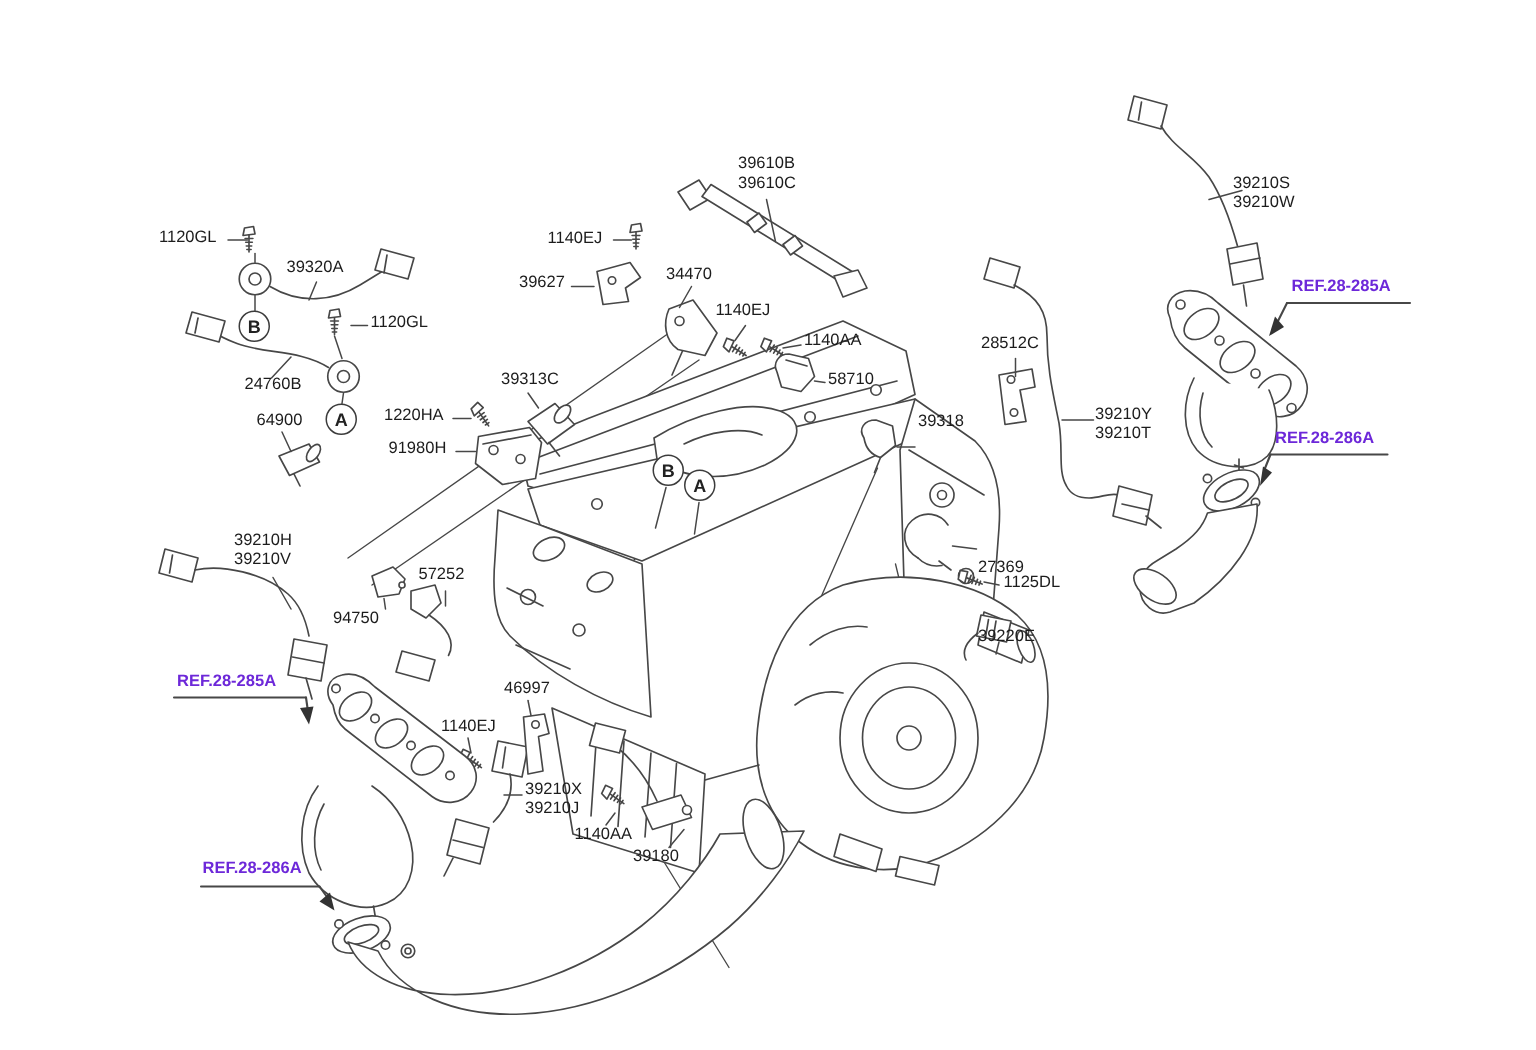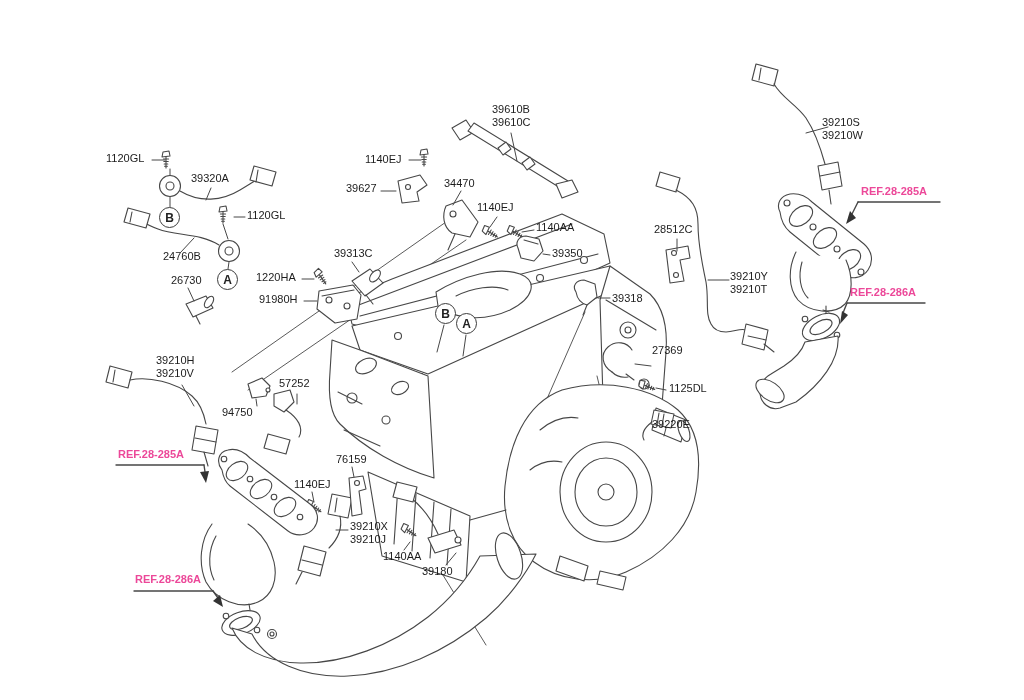--- a/index.html
+++ b/index.html
@@ -1,21 +1,21 @@
 <!DOCTYPE html>
 <html><head>
 <meta charset="utf-8">
 <style>
   html,body{margin:0;padding:0;background:#ffffff;}
   .stage{position:relative;width:1024px;height:700px;background:#ffffff;overflow:hidden;
          font-family:"Liberation Sans","DejaVu Sans",sans-serif;}
   .stage svg{position:absolute;left:0;top:0;}
   .lbl{position:absolute;font-size:11px;line-height:13px;color:#1c1c1c;white-space:nowrap;}
   .lbl span{display:block;}
-  .ref{font-weight:bold;color:#ec4899;}
+  .ref{font-weight:bold;color:#6d28d9;}
   .callout{position:absolute;width:21px;height:21px;border:1.4px solid #3c3c3c;border-radius:50%;
            background:#fff;text-align:center;line-height:21px;font-size:12px;font-weight:bold;color:#222;
            box-sizing:border-box;}
 </style>
 </head>
 <body>
 
 <div class="stage">
 
 <svg width="1024" height="700" viewBox="0 0 1024 700">
@@ -347,21 +347,21 @@
 <div class="lbl" style="left:191px;top:172px">
       <span>39320A</span>
     </div>
 <div class="lbl" style="left:247px;top:209px">
       <span>1120GL</span>
     </div>
 <div class="lbl" style="left:163px;top:250px">
       <span>24760B</span>
     </div>
 <div class="lbl" style="left:171px;top:274px">
-      <span>26730</span>
+      <span>64900</span>
     </div>
 <div class="lbl" style="left:256px;top:271px">
       <span>1220HA</span>
     </div>
 <div class="lbl" style="left:259px;top:293px">
       <span>91980H</span>
     </div>
 <div class="lbl" style="left:334px;top:247px">
       <span>39313C</span>
     </div>
@@ -378,43 +378,43 @@
 <div class="lbl" style="left:444px;top:177px">
       <span>34470</span>
     </div>
 <div class="lbl" style="left:477px;top:201px">
       <span>1140EJ</span>
     </div>
 <div class="lbl" style="left:536px;top:221px">
       <span>1140AA</span>
     </div>
 <div class="lbl" style="left:552px;top:247px">
-      <span>39350</span>
+      <span>58710</span>
     </div>
 <div class="lbl" style="left:822px;top:116px">
       <span>39210S</span>
       <span>39210W</span>
     </div>
 <div class="lbl ref" style="left:861px;top:185px">
       <span>REF.28-285A</span>
     </div>
 <div class="lbl" style="left:730px;top:270px">
       <span>39210Y</span>
       <span>39210T</span>
     </div>
 <div class="lbl ref" style="left:850px;top:286px">
       <span>REF.28-286A</span>
     </div>
 <div class="lbl" style="left:654px;top:223px">
       <span>28512C</span>
     </div>
-<div class="lbl" style="left:612px;top:292px">
+<div class="lbl" style="left:612px;top:275px">
       <span>39318</span>
     </div>
-<div class="lbl" style="left:652px;top:344px">
+<div class="lbl" style="left:652px;top:372px">
       <span>27369</span>
     </div>
 <div class="lbl" style="left:669px;top:382px">
       <span>1125DL</span>
     </div>
 <div class="lbl" style="left:652px;top:418px">
       <span>39220E</span>
     </div>
 <div class="lbl" style="left:156px;top:354px">
       <span>39210H</span>
@@ -423,21 +423,21 @@
 <div class="lbl" style="left:279px;top:377px">
       <span>57252</span>
     </div>
 <div class="lbl" style="left:222px;top:406px">
       <span>94750</span>
     </div>
 <div class="lbl ref" style="left:118px;top:448px">
       <span>REF.28-285A</span>
     </div>
 <div class="lbl" style="left:336px;top:453px">
-      <span>76159</span>
+      <span>46997</span>
     </div>
 <div class="lbl" style="left:294px;top:478px">
       <span>1140EJ</span>
     </div>
 <div class="lbl" style="left:350px;top:520px">
       <span>39210X</span>
       <span>39210J</span>
     </div>
 <div class="lbl" style="left:383px;top:550px">
       <span>1140AA</span>

